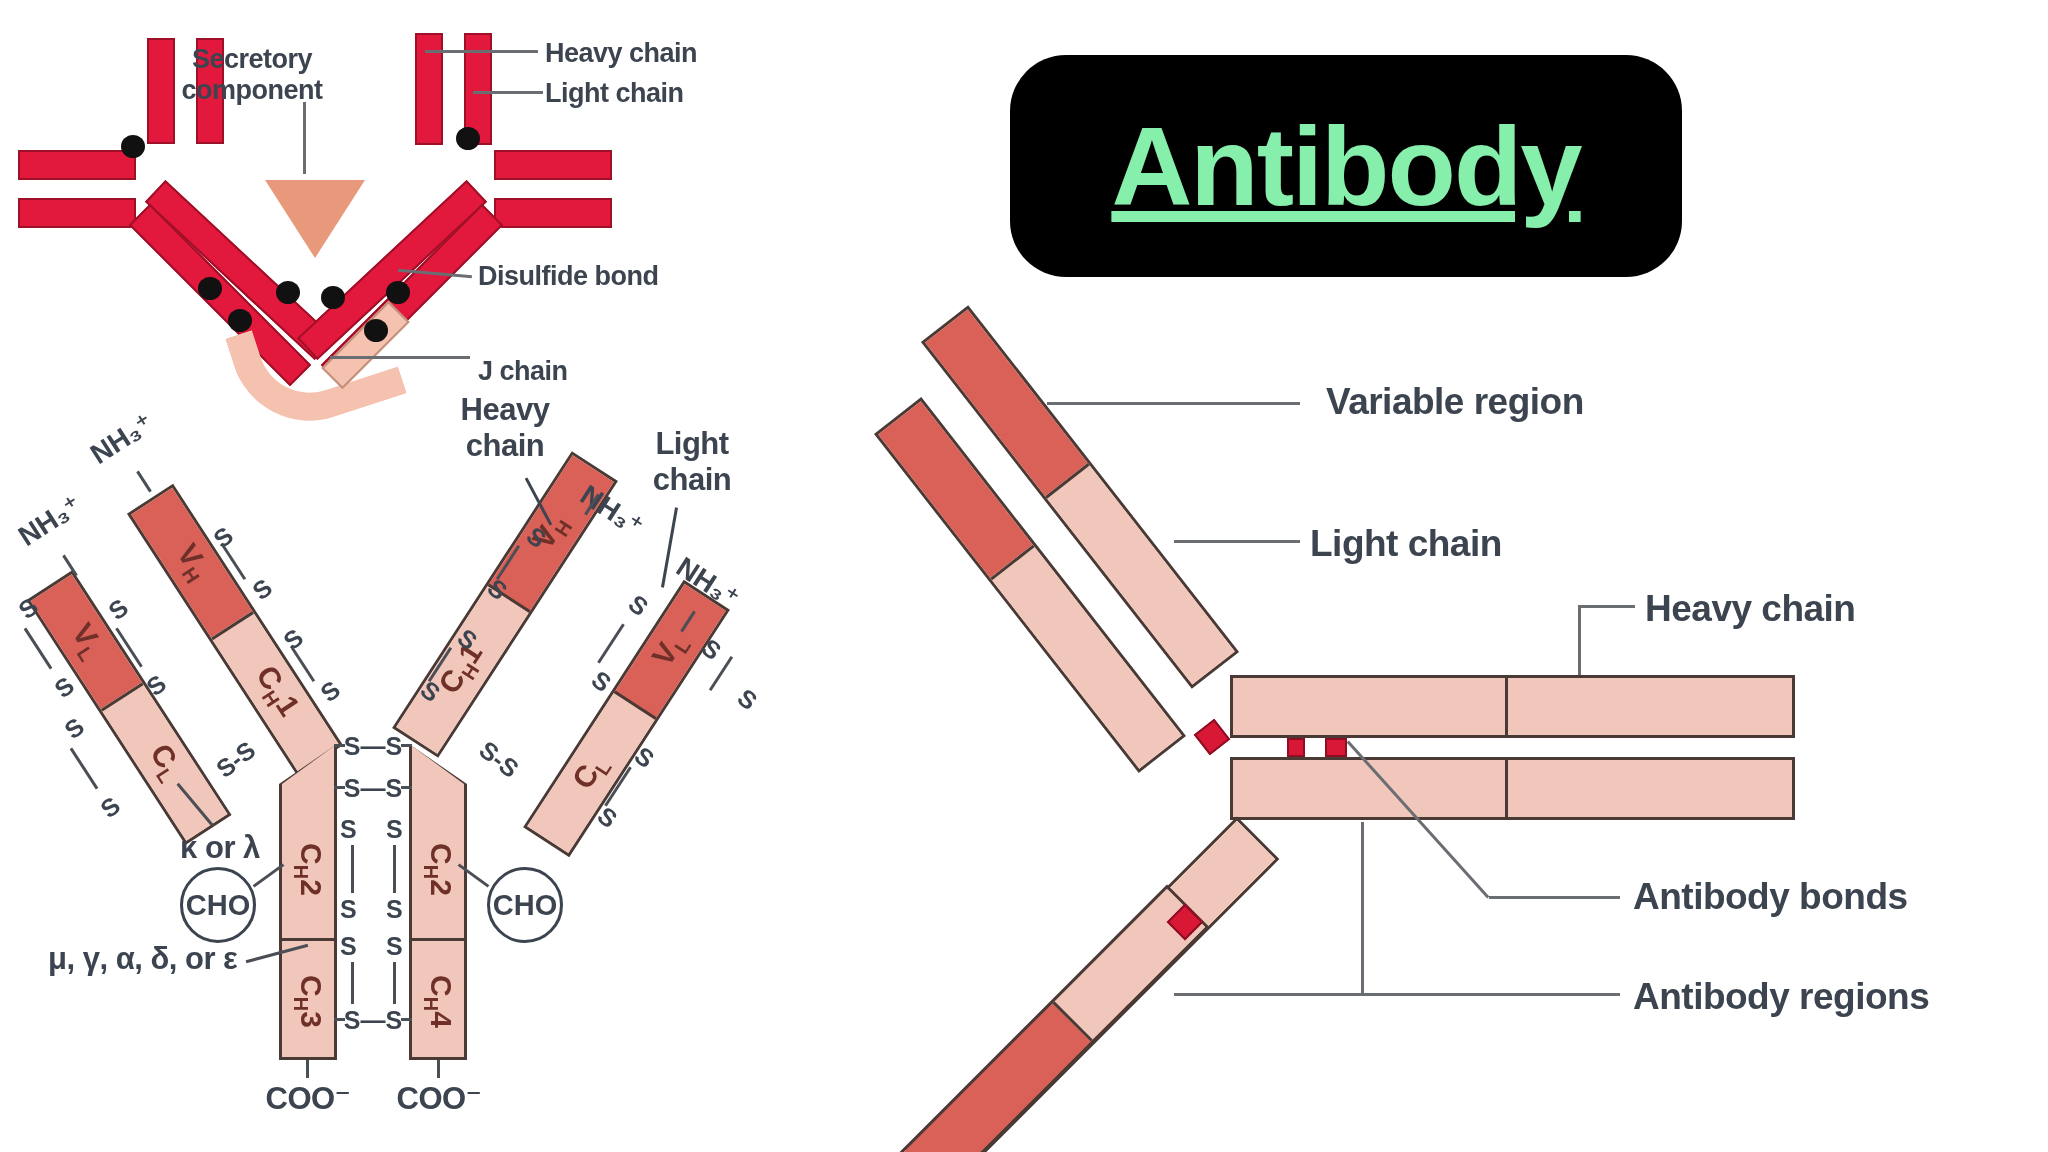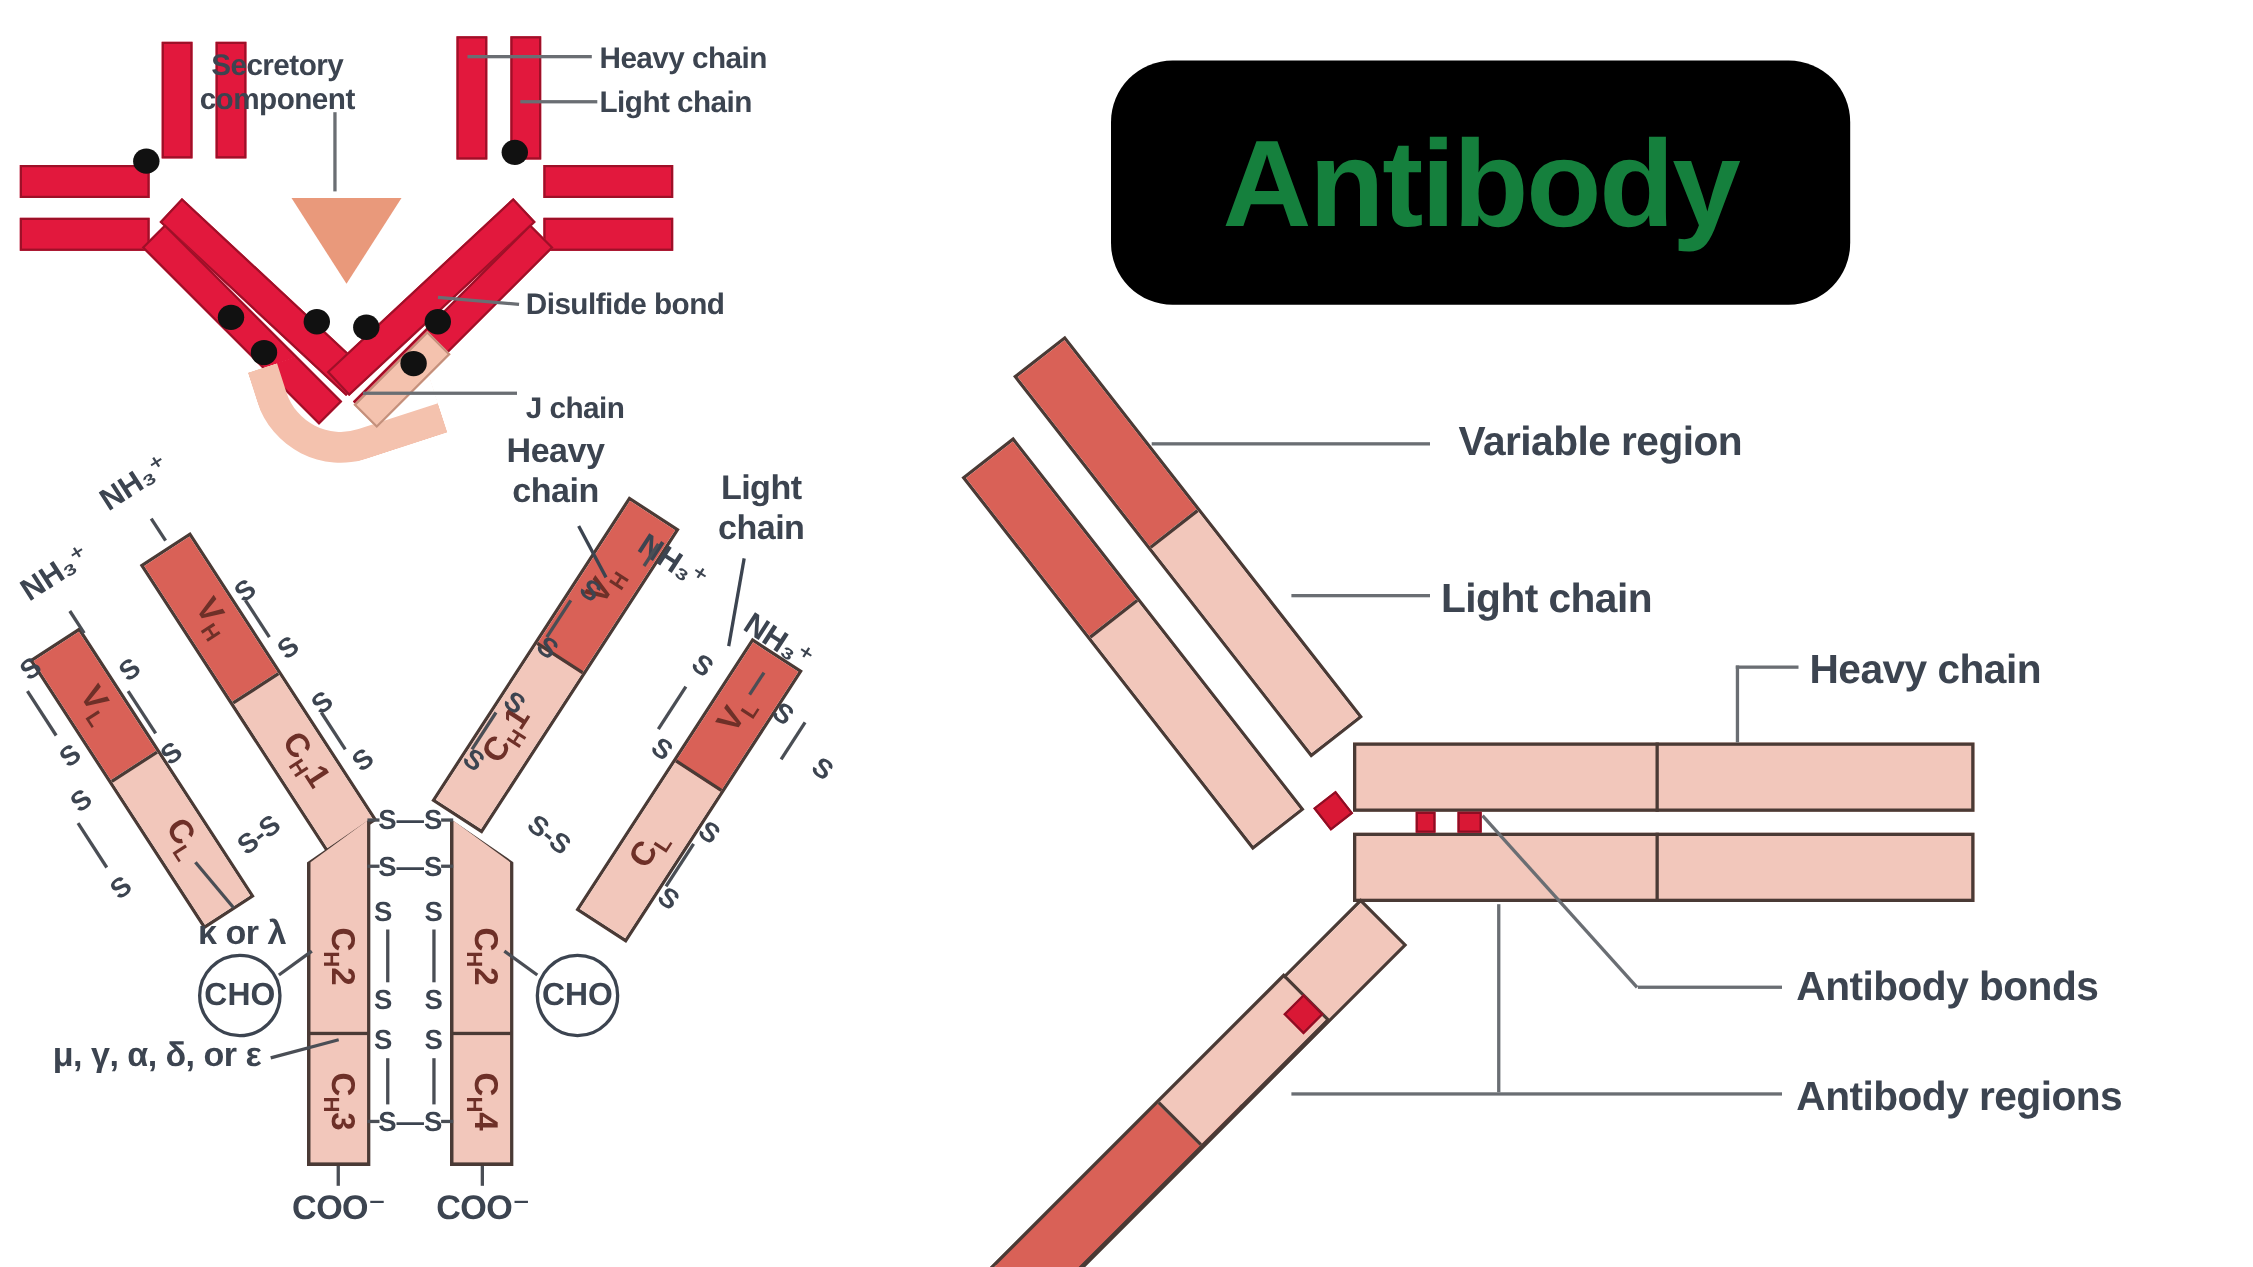--- a/index.html
+++ b/index.html
@@ -36,21 +36,21 @@
   
   .stemO{position:absolute;background:#4A3A35;}
   .stemI{position:absolute;background:#F2C7BB;}
   .s{position:absolute;color:#3C4450;font-weight:700;font-size:25px;}
   .ssrow{position:absolute;width:80px;text-align:center;color:#3C4450;font-weight:700;font-size:25px;}
   .nh{position:absolute;width:110px;text-align:center;color:#3C4450;font-weight:700;font-size:28px;white-space:nowrap;}
   .cho{position:absolute;width:70px;height:70px;border:3px solid #3C4450;border-radius:50%;background:#fff;
        display:flex;align-items:center;justify-content:center;color:#3C4450;font-weight:700;font-size:29px;}
   .badge{position:absolute;left:1010px;top:55px;width:672px;height:222px;background:#000;border-radius:56px;
          display:flex;align-items:center;justify-content:center;}
-  .badge span{color:#15803d;font-size:112px;font-weight:800;letter-spacing:-2px;}
+  .badge span{color:#86efac;font-size:112px;font-weight:800;letter-spacing:-2px;text-decoration:underline;}
   .big{font-size:37px;}
   .mid{font-size:31px;}
   .sml{font-size:27px;}
 </style>
 </head>
 <body>
 
 <div class="stage">
 
   <div>

